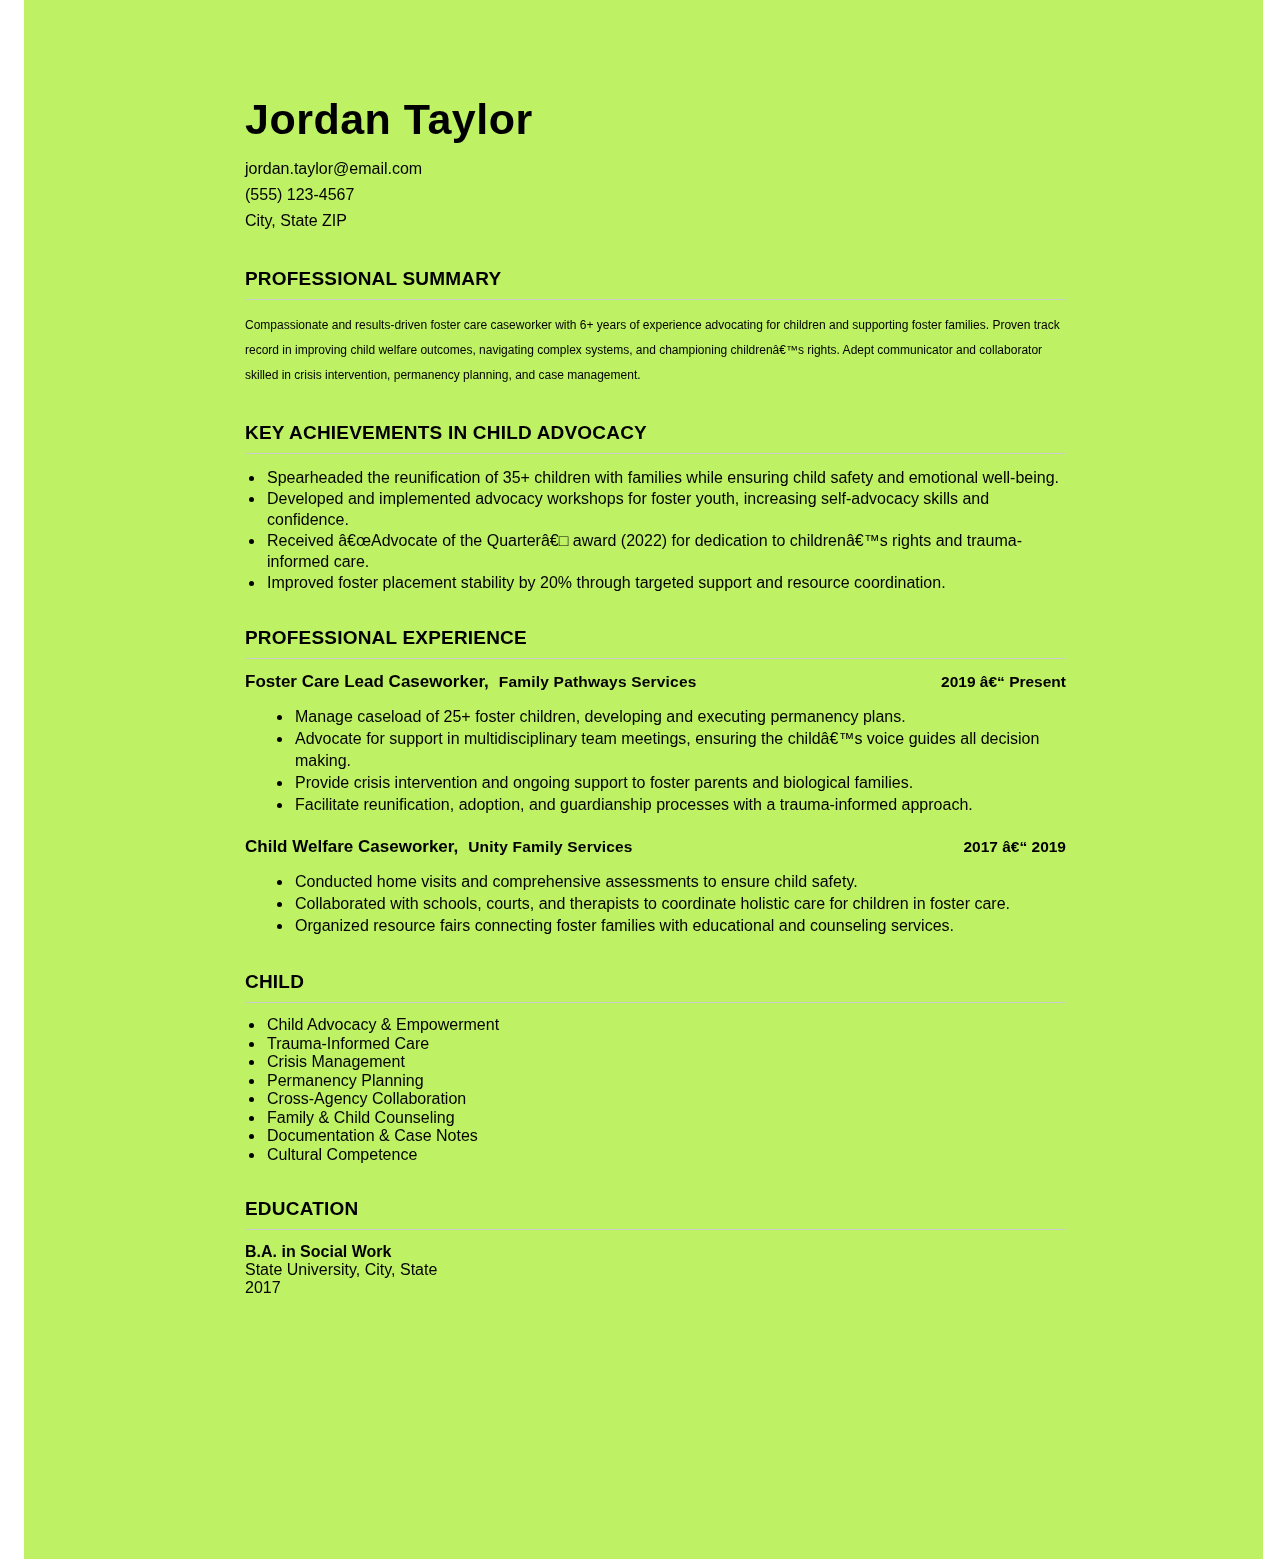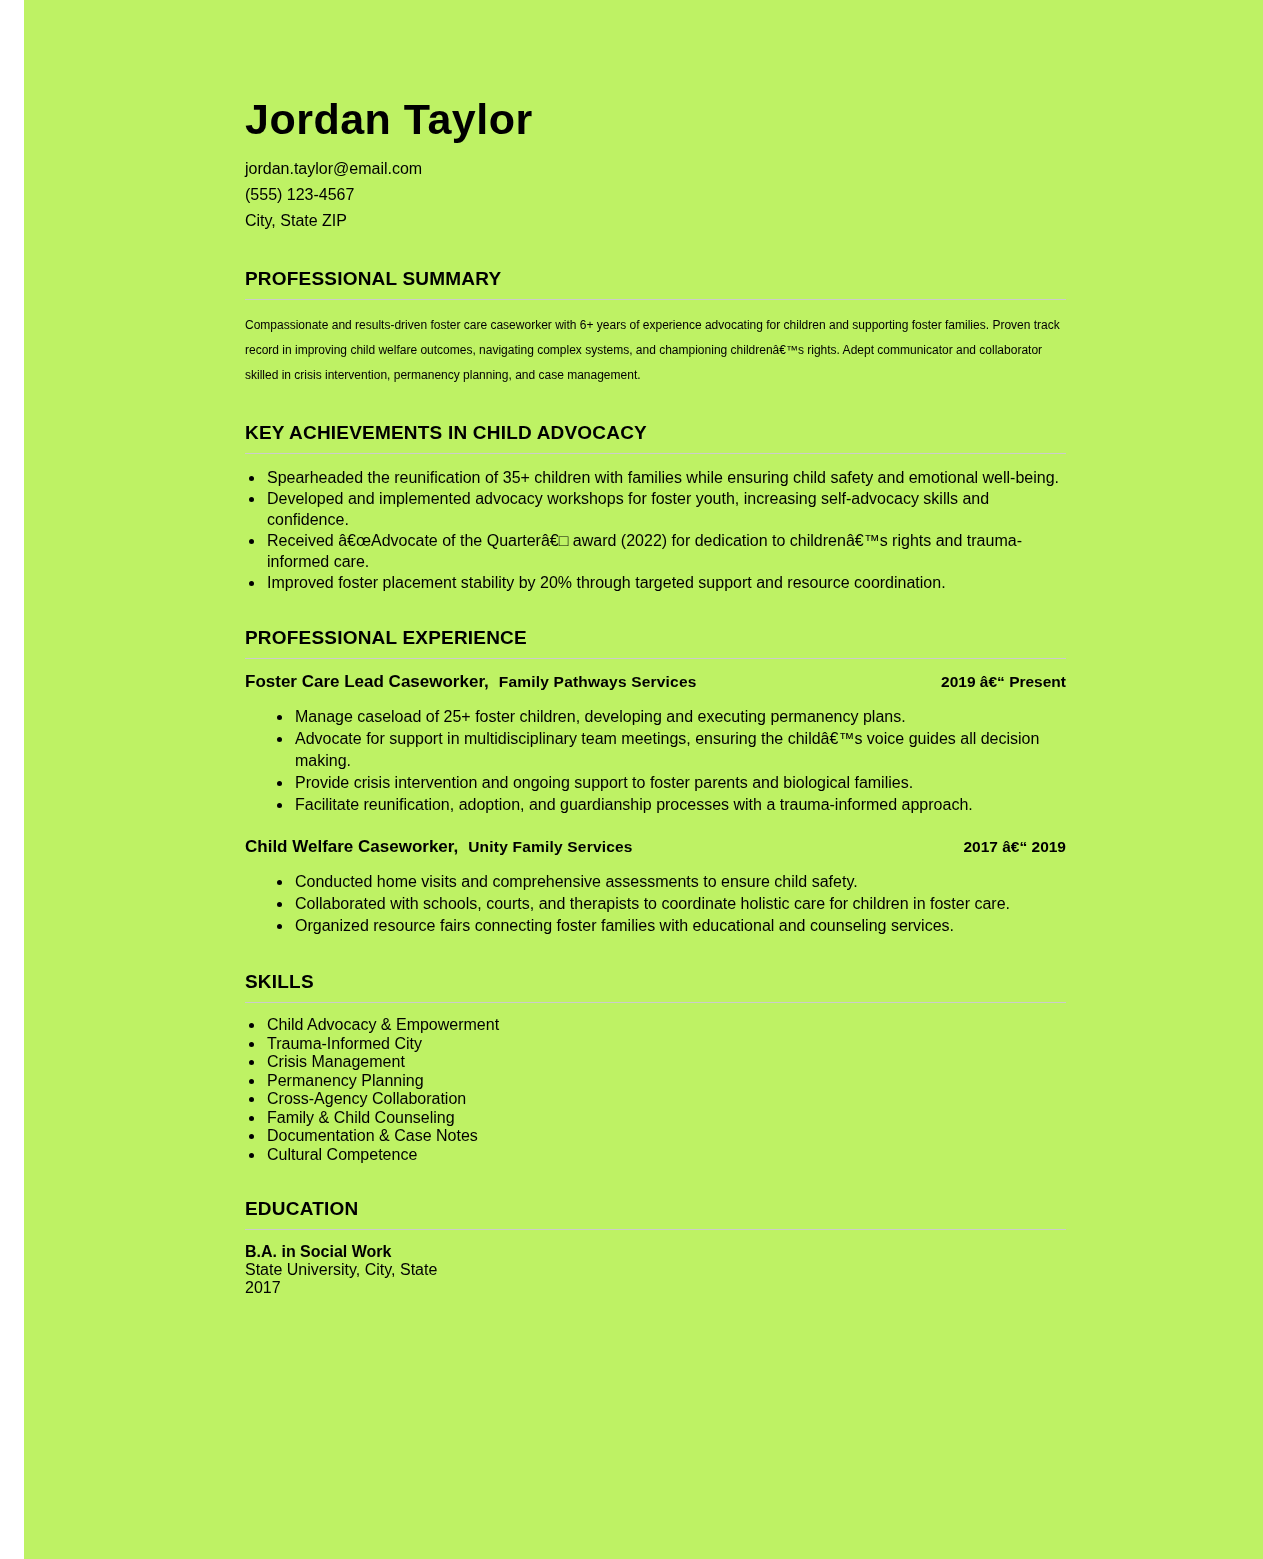--- a/index.html
+++ b/index.html
@@ -160,24 +160,24 @@
         </div>
         <ul class="job-bullets">
           <li>Conducted home visits and comprehensive assessments to ensure child safety.</li>
           <li>Collaborated with schools, courts, and therapists to coordinate holistic care for children in foster care.</li>
           <li>Organized resource fairs connecting foster families with educational and counseling services.</li>
         </ul>
       </div>
     </section>
 
     <section>
-      <h3 class="section-heading">SKILLS</h3>
+      <h3 class="section-heading">CHILD</h3>
       <ul class="skills-list">
         <li>Child Advocacy &amp; Empowerment</li>
-        <li>Trauma-Informed City</li>
+        <li>Trauma-Informed Care</li>
         <li>Crisis Management</li>
         <li>Permanency Planning</li>
         <li>Cross-Agency Collaboration</li>
         <li>Family &amp; Child Counseling</li>
         <li>Documentation &amp; Case Notes</li>
         <li>Cultural Competence</li>
       </ul>
     </section>
 
     <section>

